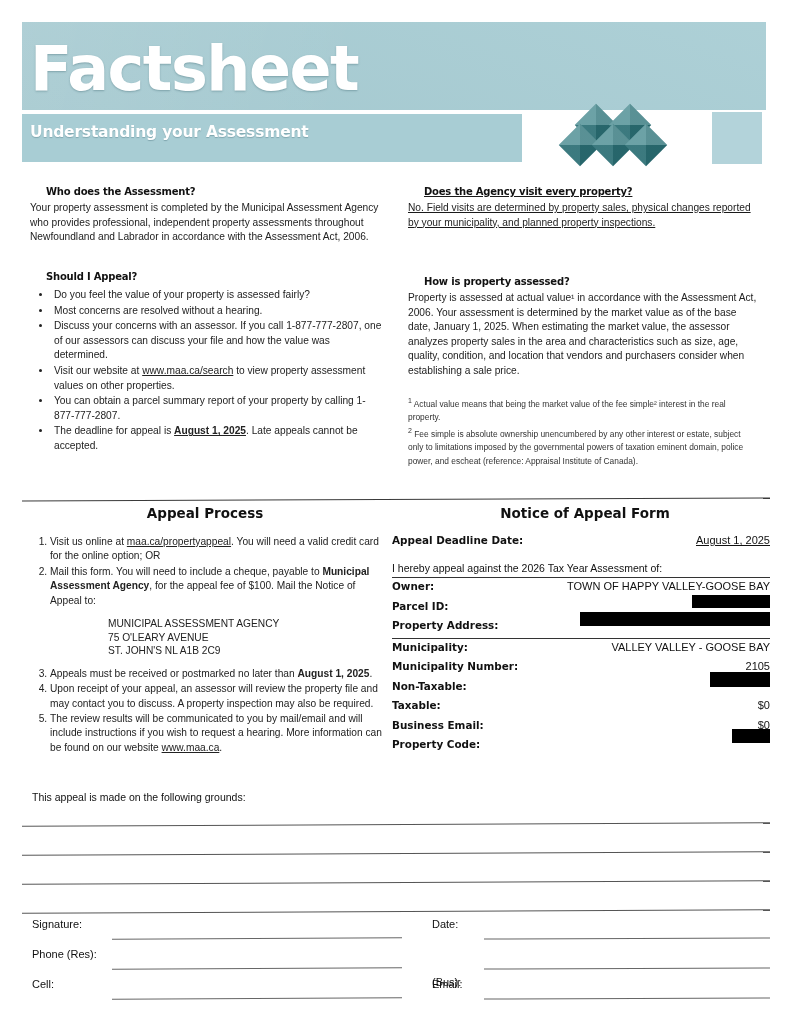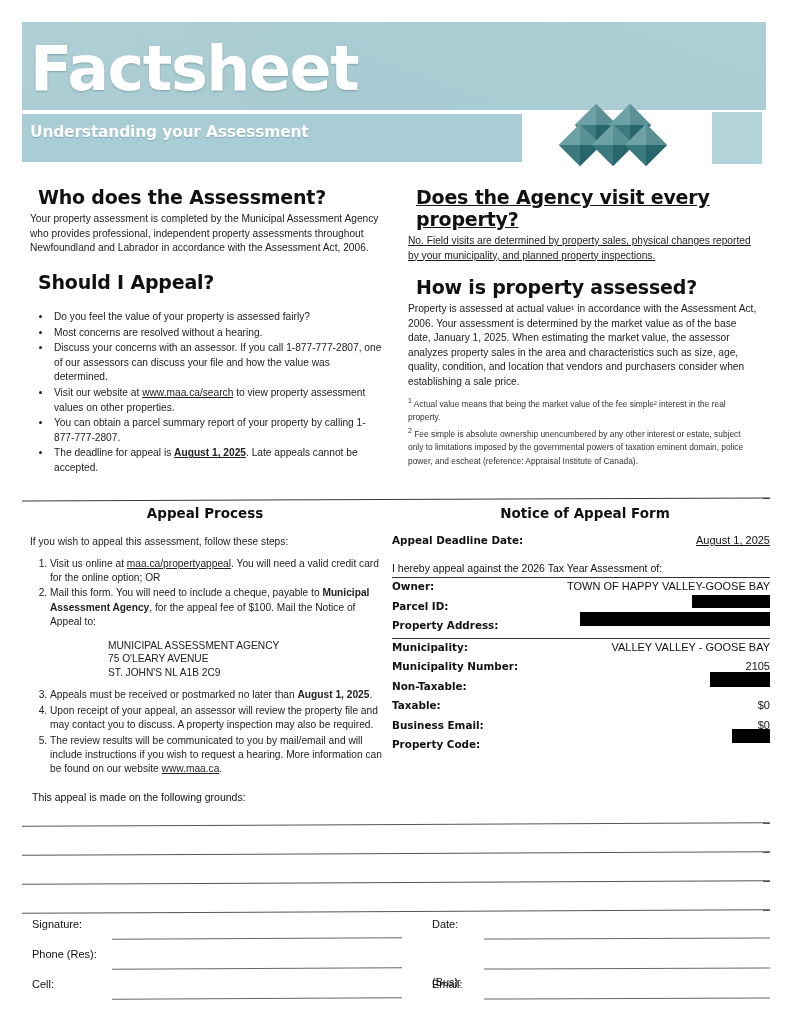--- a/index.html
+++ b/index.html
@@ -99,22 +99,22 @@
   .dia.t2 { left: 52px; top: 2px; }
   .dia.b1 { left: 2px;  top: 22px; }
   .dia.b2 { left: 35px; top: 22px; }
   .dia.b3 { left: 68px; top: 22px; }
 
   
   .col-l { position: absolute; left: 30px;  width: 355px; }
   .col-r { position: absolute; left: 408px; width: 350px; }
 
   h2.sec {
-    margin: 0 0 4px 8px;
-    font-size: 19px;
+    margin: 0 0 4px 16px;
+    font-size: 10px;
     font-weight: bold;
     font-family: "DejaVu Sans", sans-serif;
     color: #111;
     letter-spacing: -.2px;
   }
   p.body {
     margin: 0;
     font-size: 10.2px;
     line-height: 14.6px;
     color: #222;
@@ -263,21 +263,21 @@
     <div class="dia b3"></div>
   </div>
 
   <div class="col-l" style="top:186px;">
     <h2 class="sec">Who does the Assessment?</h2>
     <p class="body">Your property assessment is completed by the Municipal Assessment Agency who provides professional, independent property assessments throughout Newfoundland and Labrador in accordance with the Assessment Act, 2006.</p>
   </div>
 
   <div class="col-l" style="top:271px;">
     <h2 class="sec">Should I Appeal?</h2>
-    <ul class="bullets" style="margin-top:17px;">
+    <ul class="bullets" style="margin-top:6px;">
       <li>Do you feel the value of your property is assessed fairly?</li>
       <li>Most concerns are resolved without a hearing.</li>
       <li>Discuss your concerns with an assessor.  If you call 1-877-777-2807, one of our assessors can discuss your file and how the value was determined.</li>
       <li>
         <span>Visit our website at </span><span class="u">www.maa.ca/search</span><span> to view property assessment values on other properties.</span>
       </li>
       <li>You can obtain a parcel summary report of your property by calling 1-877-777-2807.</li>
       <li>
         <span>The deadline for appeal is </span><span class="bu">August 1, 2025</span><span>. Late appeals cannot be accepted.</span>
       </li>
@@ -303,21 +303,20 @@
       <sup>2</sup>
       <span>Fee simple is absolute ownership unencumbered by any other interest or estate, subject only to limitations imposed by the governmental powers of taxation eminent domain, police power, and escheat (reference: Appraisal Institute of Canada).</span>
     </p>
   </div>
 
   <div class="rule-main"></div>
   <div class="sec-head" style="left:22px; width:366px;">Appeal Process</div>
   <div class="sec-head" style="left:400px; width:370px;">Notice of Appeal Form</div>
 
   <div style="position:absolute; left:30px; top:535px; width:352px;">
-    <p class="body" style="margin-bottom:7px;">If you wish to appeal this assessment, follow these steps:</p>
     <ol class="steps">
       <li>
         <span>Visit us online at </span><span class="u">maa.ca/propertyappeal</span><span>. You will need a valid credit card for the online option; OR</span>
       </li>
       <li>
         <span>Mail this form.  You will need to include a cheque, payable to </span><span class="b">Municipal Assessment Agency</span><span>, for the appeal fee of $100.  Mail the Notice of Appeal to:</span>
         <div style="margin:9px 0 9px 58px; font-size:10.2px; line-height:13.6px;">
           <div>MUNICIPAL ASSESSMENT AGENCY</div>
           <div>75 O'LEARY AVENUE</div>
           <div>ST. JOHN'S NL  A1B 2C9</div>

